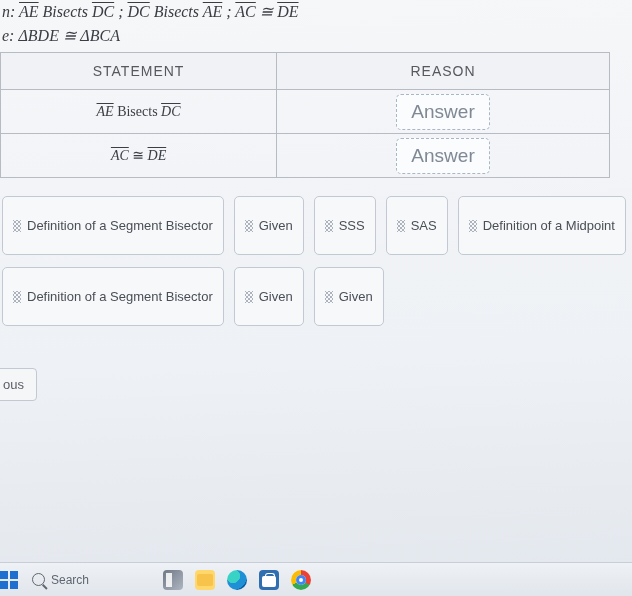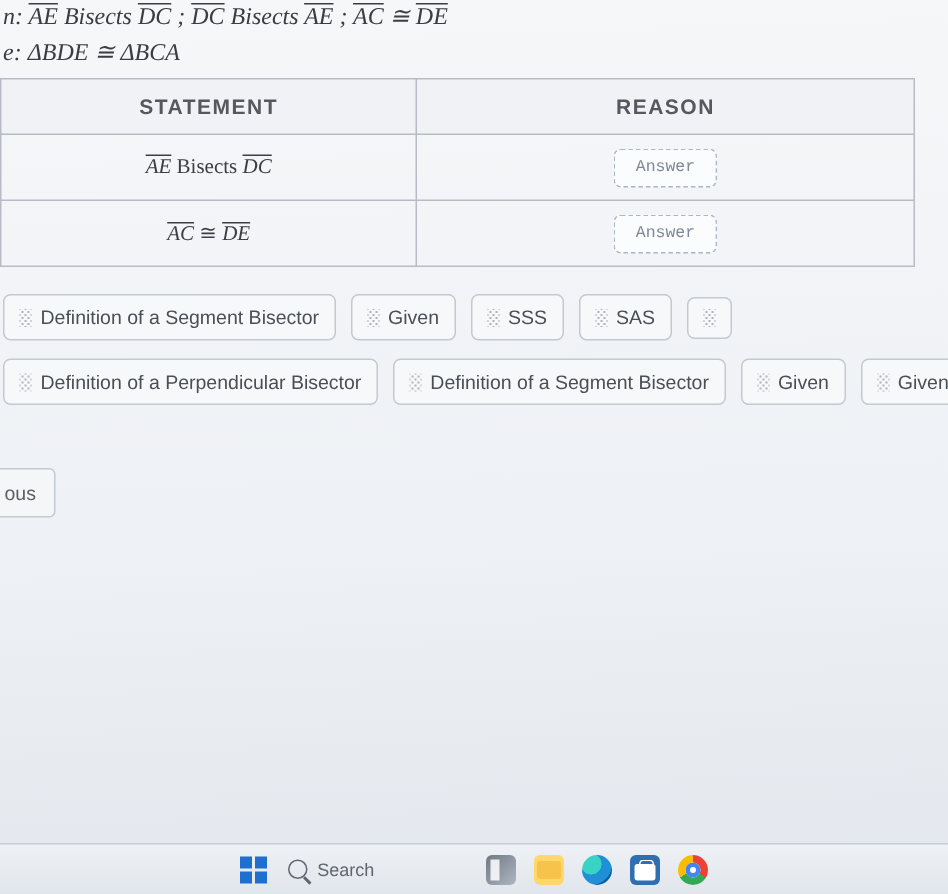--- a/index.html
+++ b/index.html
@@ -3,34 +3,34 @@
 <meta charset="utf-8">
 <style>
   * { box-sizing: border-box; margin: 0; padding: 0; }
   html, body { width: 632px; height: 596px; overflow: hidden; font-family: Georgia, 'Times New Roman', serif; background: #d8dde3; }
   .page { position: relative; width: 632px; height: 596px; background: linear-gradient(178deg, #f6f7f9 0%, #eef1f5 60%, #e2e7ed 100%); }
   .given-prove { padding: 0 2px 4px 2px; color: #3a3d42; font-size: 16px; line-height: 1.5; font-style: italic; }
   .given-prove .line { white-space: nowrap; }
   .ov { text-decoration: overline; font-style: italic; }
   .proof-table { width: 610px; margin-left: 0; border-collapse: collapse; background: rgba(255,255,255,0); }
   .proof-table th, .proof-table td { border: 1px solid #b7bcc4; }
-  .proof-table th { font-weight: 700; color: #55585e; background: #f0f2f5; padding: 10px 0; letter-spacing: 1px; font-family: Arial, sans-serif; font-size: 14px; }
+  .proof-table th { font-weight: 400; color: #55585e; background: #f0f2f5; padding: 10px 0; letter-spacing: 1px; font-family: Arial, sans-serif; font-size: 14px; }
   .proof-table td { height: 44px; text-align: center; vertical-align: middle; color: #3b3e44; font-size: 14px; }
   .proof-table .col-stmt { width: 300px; }
   .proof-table .col-reason { width: 364px; }
-  .answer-chip { display: inline-block; padding: 6px 14px; border: 1.5px dashed #a9b6c6; border-radius: 5px; color: #7f8995; font-family: Liberation Mono, monospace; font-size: 11px; background: #fbfcfd; cursor: pointer; }
+  .answer-chip { display: inline-block; padding: 6px 14px; border: 1.5px dashed #a9b6c6; border-radius: 5px; color: #7f8995; font-family: Liberation Sans, sans-serif; font-size: 19px; background: #fbfcfd; cursor: pointer; }
   .bank { margin-top: 14px; padding: 4px 2px; }
   .bank-row { display: flex; flex-wrap: nowrap; gap: 10px; margin-bottom: 12px; align-items: center; }
-  .chip { display: inline-flex; align-items: center; gap: 6px; padding: 7px 10px; border: 1px solid #c3c9d2; border-radius: 5px; background: #f7f8fa; color: #4a4e55; font-family: Arial, sans-serif; font-size: 13px; white-space: nowrap; cursor: grab; }
+  .chip { display: inline-flex; align-items: center; gap: 6px; padding: 21px 10px; border: 1px solid #c3c9d2; border-radius: 5px; background: #f7f8fa; color: #4a4e55; font-family: Arial, sans-serif; font-size: 13px; white-space: nowrap; cursor: grab; }
   .grip { display: inline-block; width: 8px; height: 12px; background:
     radial-gradient(#9aa2ad 1px, transparent 1px) 0 0/4px 4px,
     radial-gradient(#9aa2ad 1px, transparent 1px) 2px 2px/4px 4px;
     opacity: .8; }
   .prev-btn { display: inline-block; margin-top: 26px; margin-left: -4px; padding: 8px 12px 8px 6px; border: 1px solid #c3c9d2; border-radius: 4px; background: #f5f6f8; color: #5a5e65; font-family: Arial, sans-serif; font-size: 13px; }
-  .taskbar { position: absolute; left: 0; right: 0; bottom: 0; height: 34px; background: linear-gradient(#eef1f5, #e1e6ec); border-top: 1px solid #c9ced6; display: flex; align-items: center; justify-content: center; gap: 14px; }
+  .taskbar { position: absolute; left: 0; right: 0; bottom: 0; height: 34px; background: linear-gradient(#eef1f5, #e1e6ec); border-top: 1px solid #c9ced6; display: flex; align-items: center; justify-content: flex-start; gap: 14px; }
   .tb-center { display: flex; align-items: center; gap: 14px; }
   .win-logo { width: 18px; height: 18px; display: grid; grid-template-columns: 1fr 1fr; grid-template-rows: 1fr 1fr; gap: 2px; }
   .win-logo span { background: #1f6fd0; }
   .search { display: flex; align-items: center; gap: 6px; color: #5f6670; font-family: Arial, sans-serif; font-size: 12px; }
   .mag { width: 13px; height: 13px; border: 1.5px solid #5f6670; border-radius: 50%; position: relative; }
   .mag::after { content: ""; position: absolute; width: 6px; height: 1.5px; background: #5f6670; bottom: -2px; right: -4px; transform: rotate(45deg); }
   .tb-icons { display: flex; align-items: center; gap: 12px; margin-left: 60px; }
   .ic { width: 20px; height: 20px; border-radius: 4px; display: flex; align-items: center; justify-content: center; position: relative; }
   .ic-task { background: linear-gradient(135deg,#6f7885,#aeb6c1); }
   .ic-task::before { content:""; position:absolute; left:3px; top:3px; width:6px; height:14px; background:#fff; opacity:.85; }
@@ -96,28 +96,25 @@
       <span class="chip">
           <span class="grip"></span>
           <span>SSS</span>
         </span>
       <span class="chip">
           <span class="grip"></span>
           <span>SAS</span>
         </span>
       <span class="chip">
           <span class="grip"></span>
+          <span>Definition of a Midpoint</span>
         </span>
 
     </div>
     <div class="bank-row">
-      <span class="chip">
-          <span class="grip"></span>
-          <span>Definition of a Perpendicular Bisector</span>
-        </span>
       <span class="chip">
           <span class="grip"></span>
           <span>Definition of a Segment Bisector</span>
         </span>
       <span class="chip">
           <span class="grip"></span>
           <span>Given</span>
         </span>
       <span class="chip">
           <span class="grip"></span>

